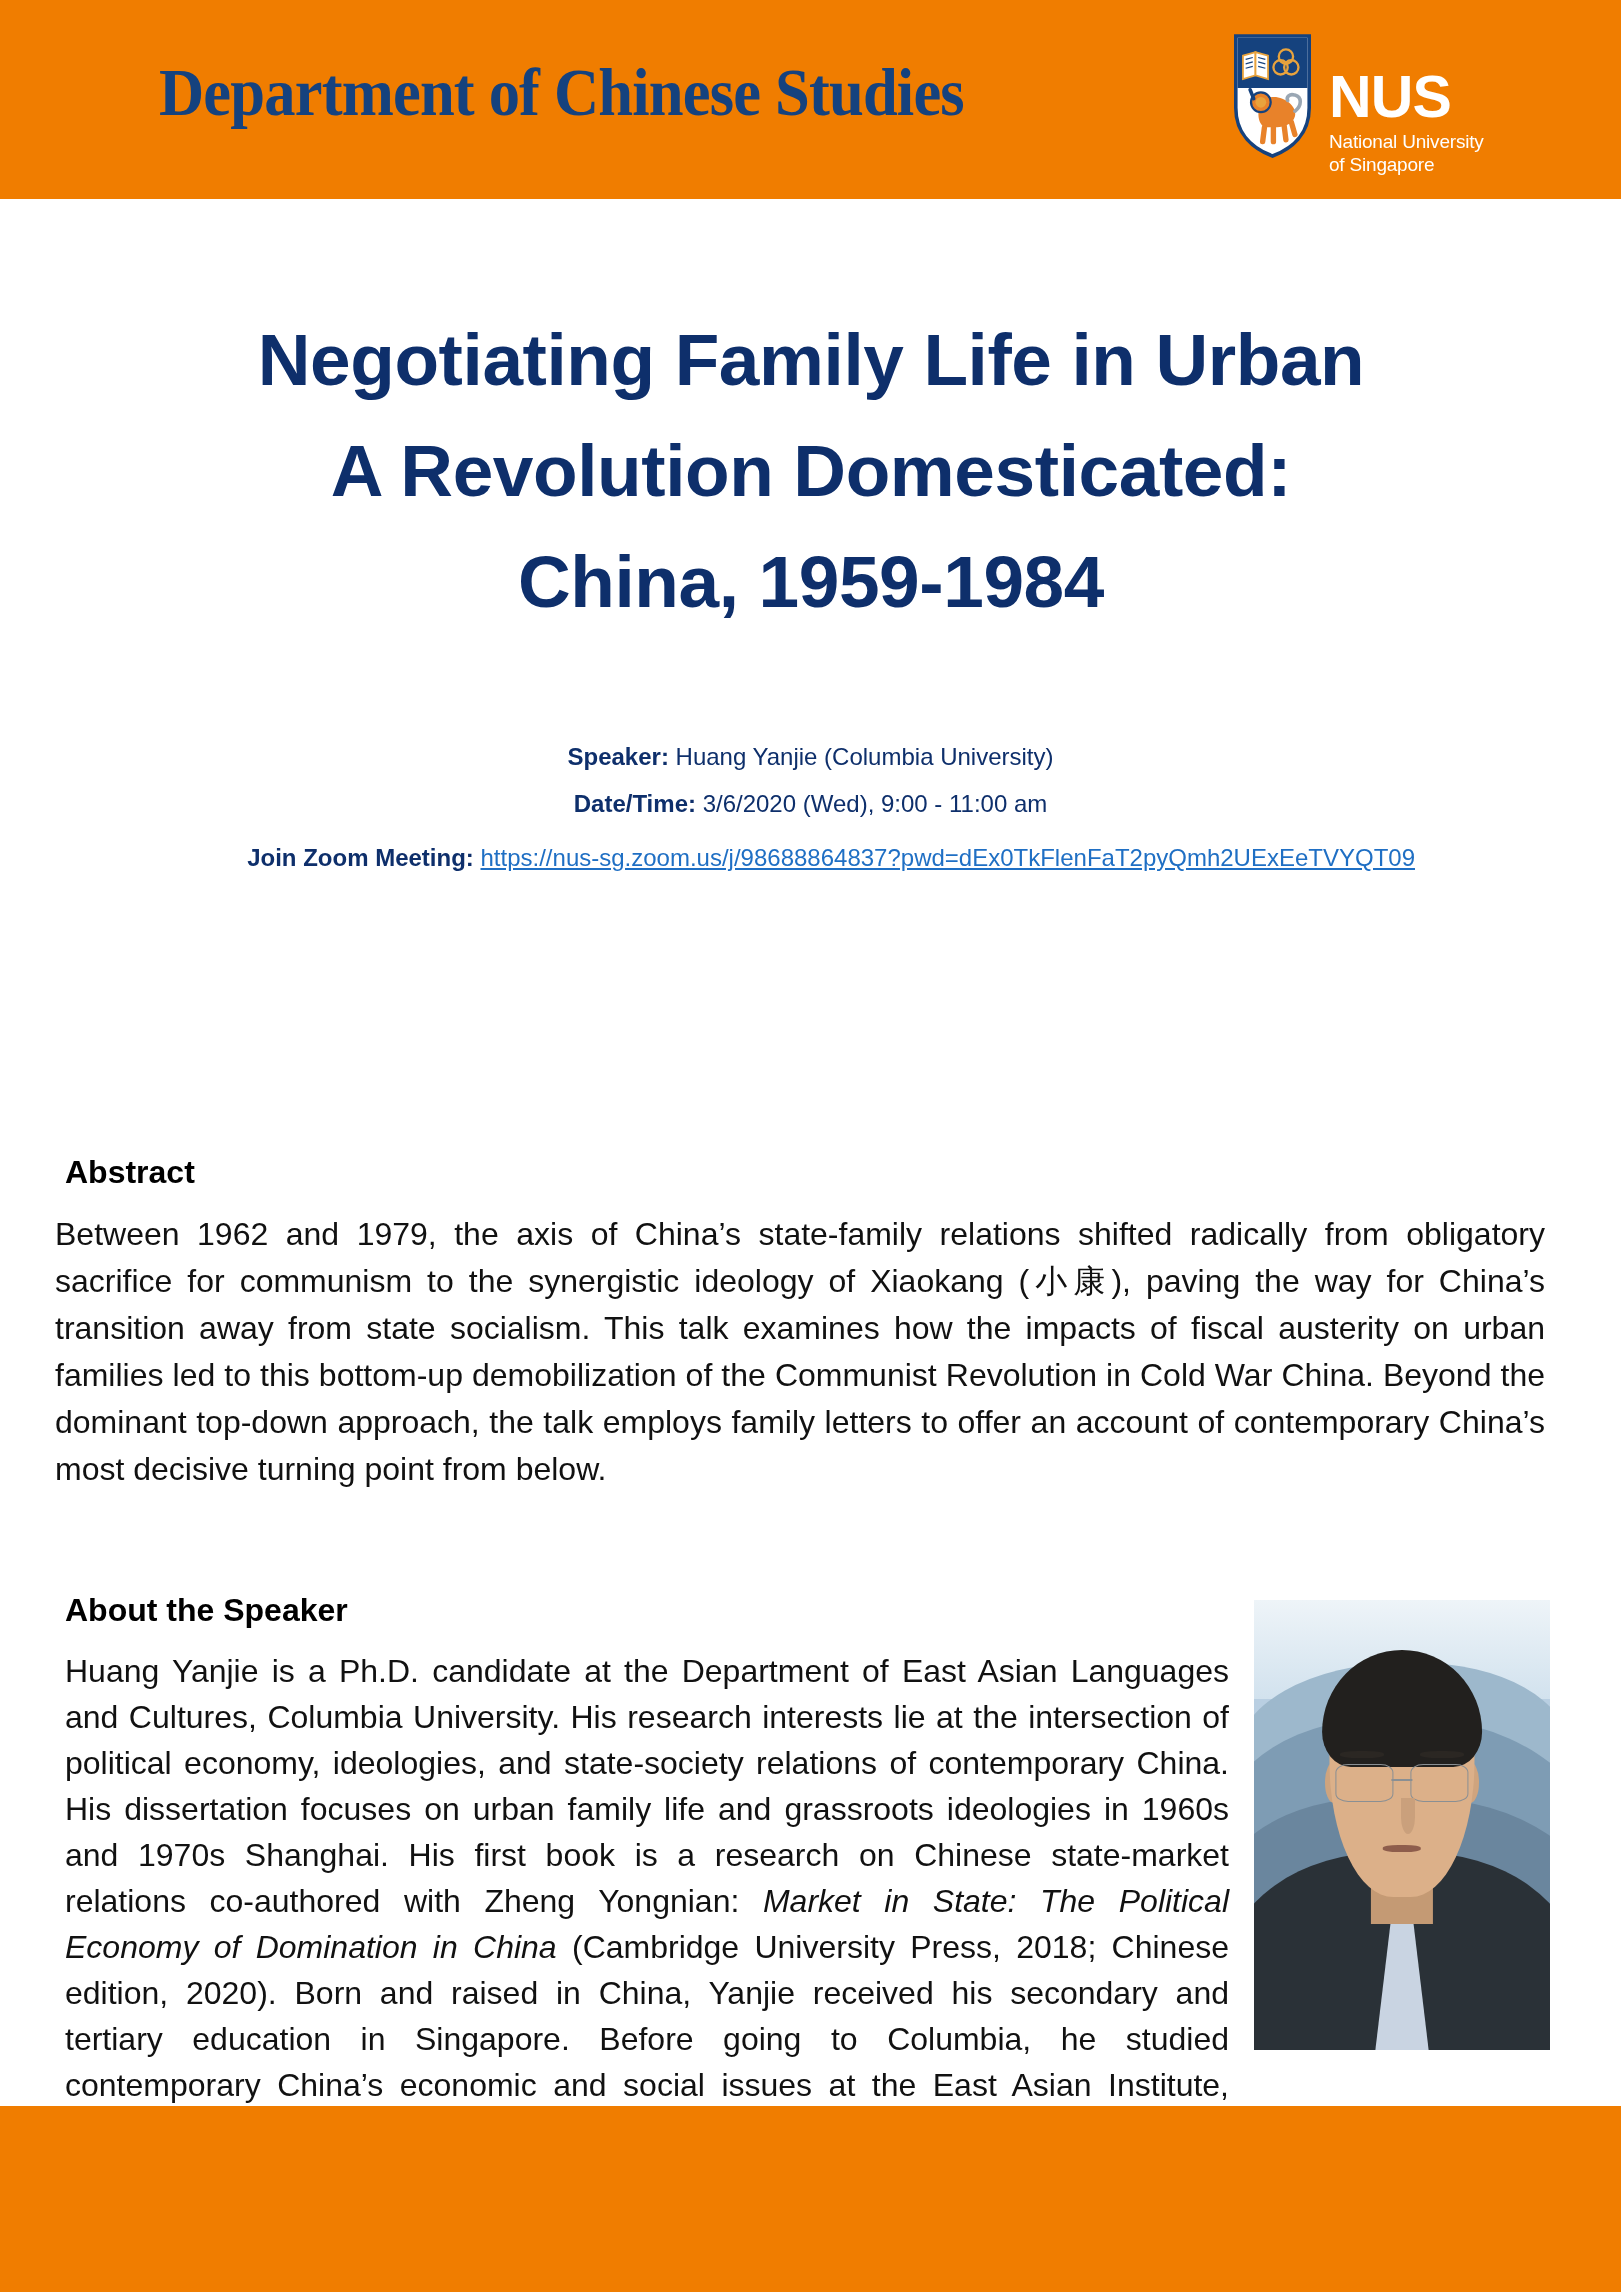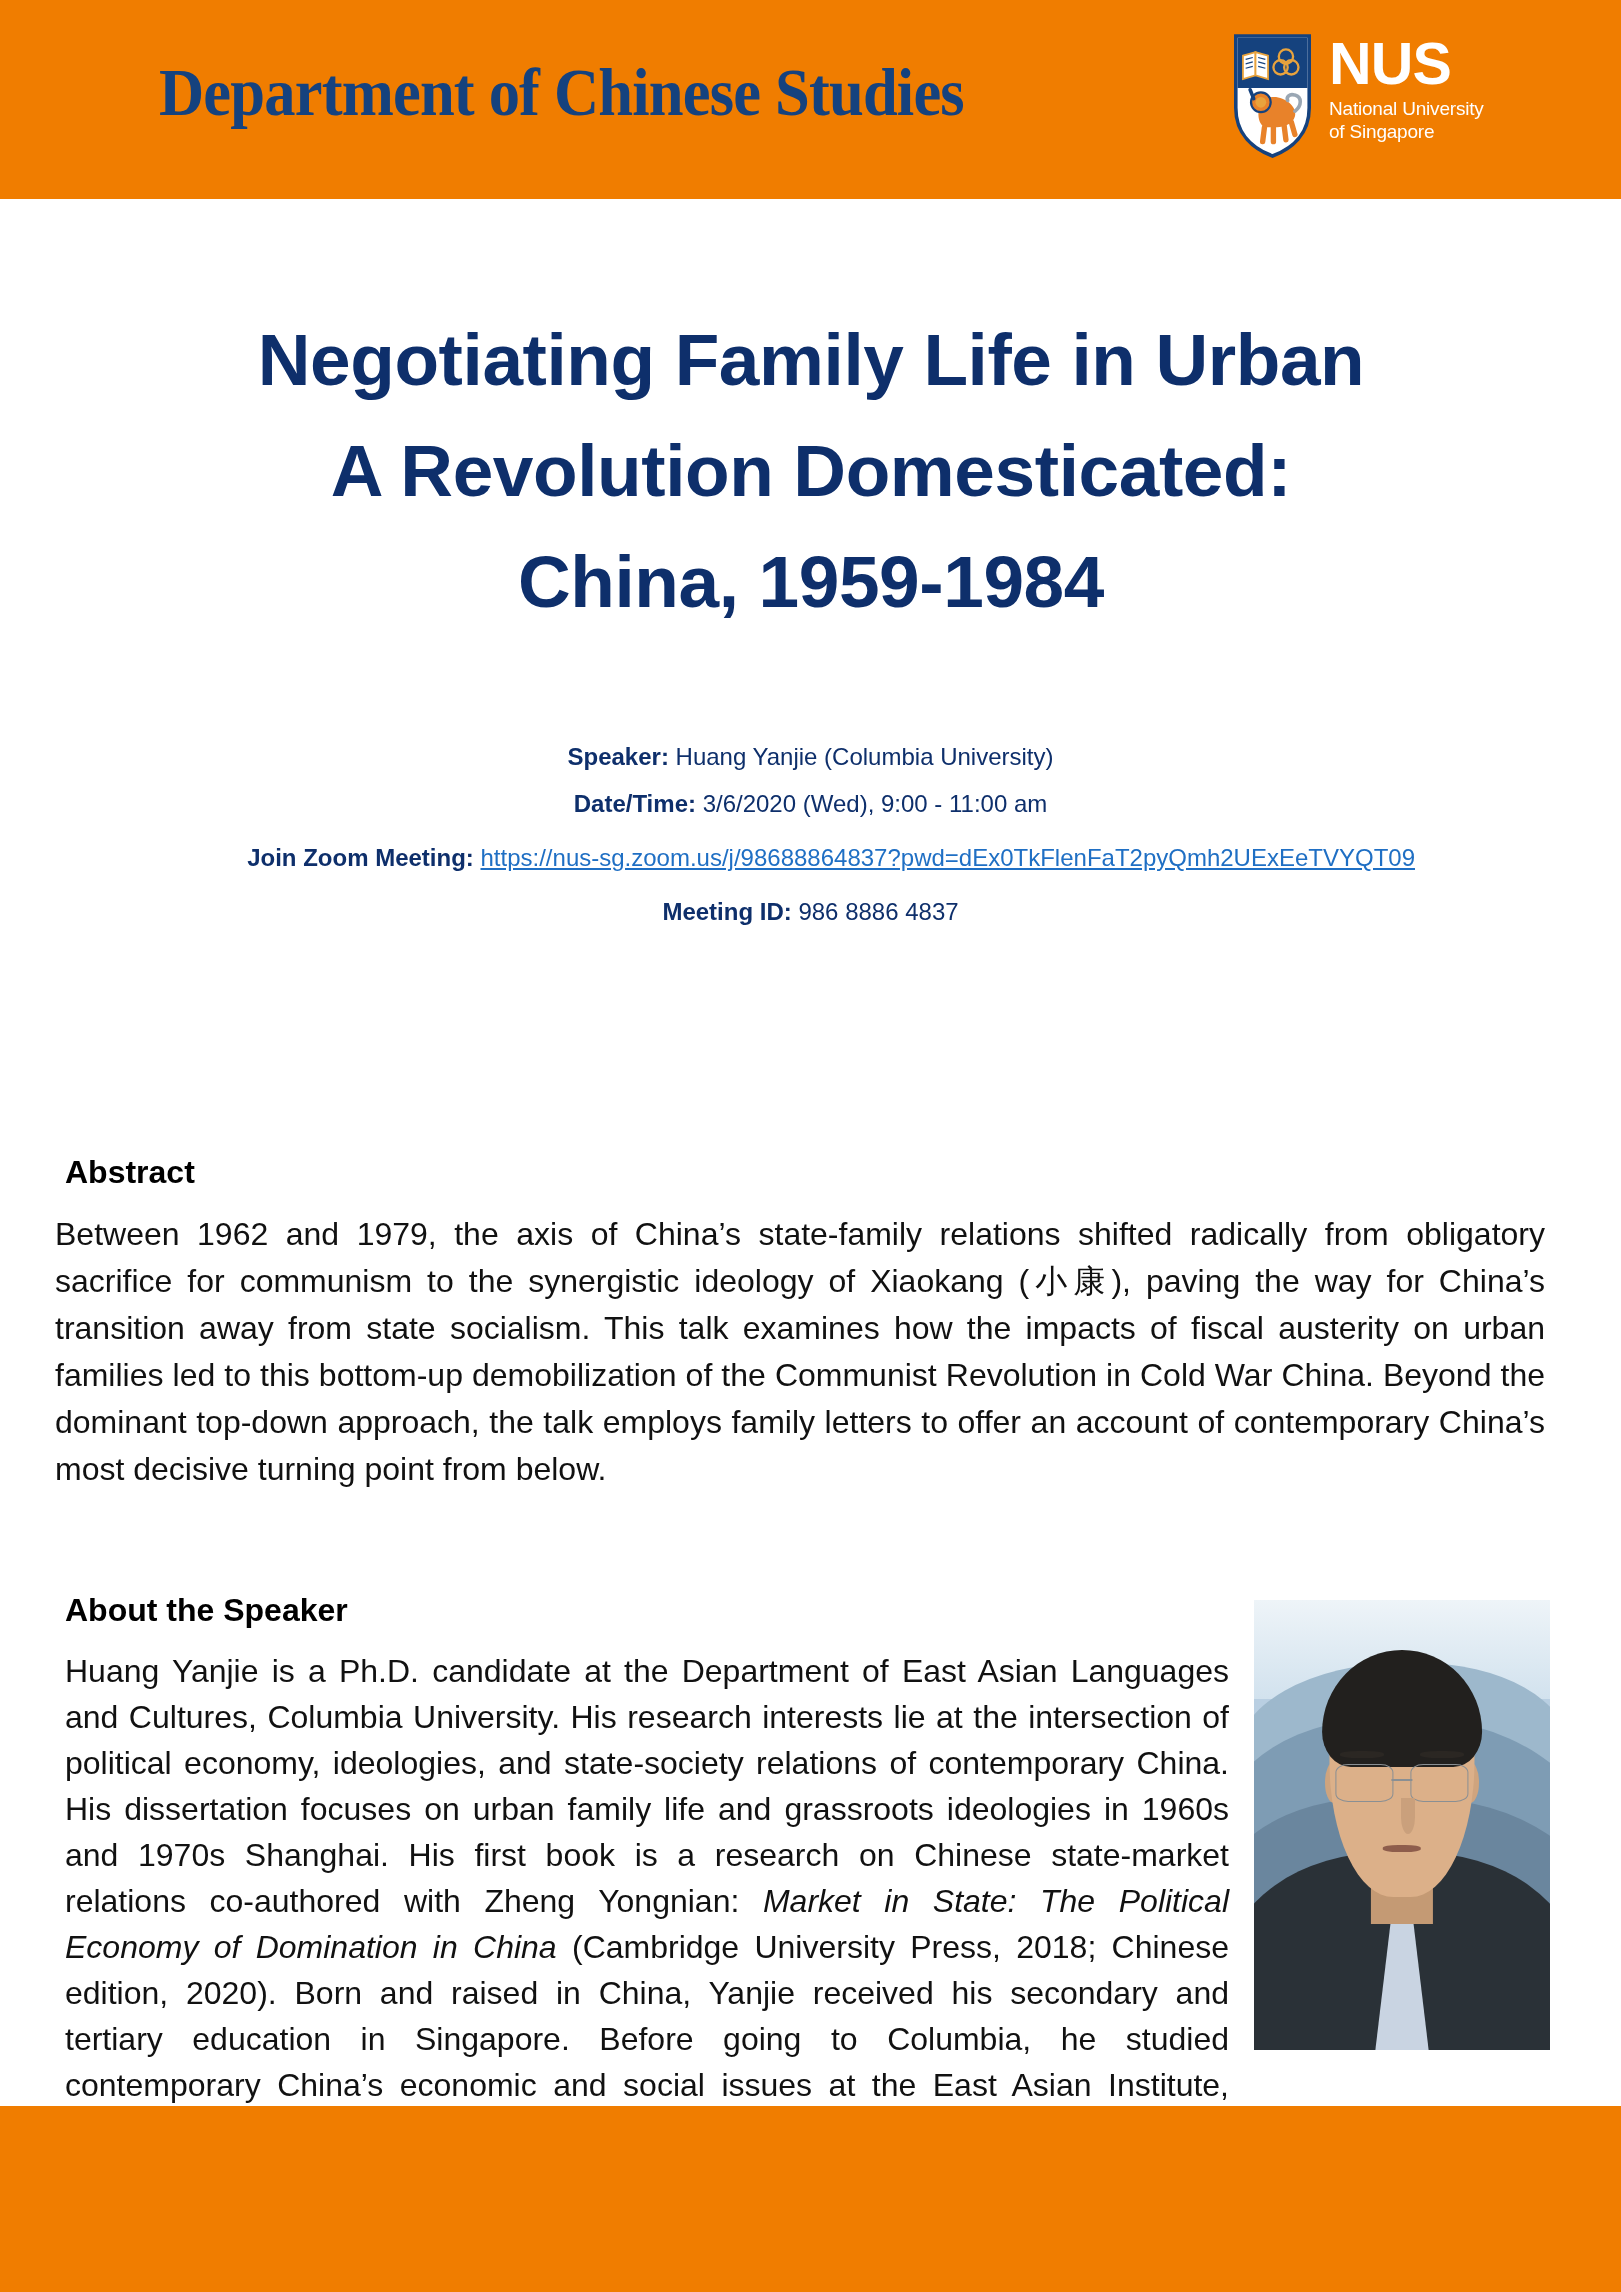--- a/index.html
+++ b/index.html
@@ -51,20 +51,21 @@
   }
   .nus-shield {
     width: 77px;
     height: 124px;
     flex: none;
     position: relative;
   }
   .nus-wordmark {
     margin-left: 18px;
     padding-top: 1.8px;
+    margin-top: 33px;
   }
   .nus-letters {
     font-family: "Liberation Sans", sans-serif;
     font-weight: bold;
     font-size: 59px;
     line-height: 56px;
     color: #ffffff;
     letter-spacing: -0.9px;
   }
   .nus-sub {
@@ -308,23 +309,20 @@
 <div class="details">
   <div>
     <span class="lbl">Speaker:</span><span> Huang Yanjie (Columbia University)</span>
   </div>
   <div>
     <span class="lbl">Date/Time:</span><span> 3/6/2020 (Wed), 9:00 - 11:00 am</span>
   </div>
   <div class="zoomline">
     <span class="lbl">Join Zoom Meeting:</span>
     <a class="zoom-link" href="#">https://nus-sg.zoom.us/j/98688864837?pwd=dEx0TkFlenFaT2pyQmh2UExEeTVYQT09</a>
-  </div>
-  <div>
-    <span class="lbl">Meeting ID:</span><span> 986 8886 4837</span>
   </div>
 </div>
 
 <div class="sec-head" id="abstract-head">Abstract</div>
 <div class="body-text" id="abstract-body">Between 1962 and 1979, the axis of China’s state-family relations shifted radically from obligatory sacrifice for communism to the synergistic ideology of Xiaokang (小康), paving the way for China’s transition away from state socialism. This talk examines how the impacts of fiscal austerity on urban families led to this bottom-up demobilization of the Communist Revolution in Cold War China. Beyond the dominant top-down approach, the talk employs family letters to offer an account of contemporary China’s most decisive turning point from below.</div>
 
 <div class="sec-head" id="speaker-head">About the Speaker</div>
 <div class="body-text" id="speaker-body">
   <span>Huang Yanjie is a Ph.D. candidate at the Department of East Asian Languages and Cultures, Columbia University. His research interests lie at the intersection of political economy, ideologies, and state-society relations of contemporary China. His dissertation focuses on urban family life and grassroots ideologies in 1960s and 1970s Shanghai. His first book is a research on Chinese state-market relations co-authored with Zheng Yongnian: </span><span class="book">Market in State: The Political Economy of Domination in China</span><span> (Cambridge University Press, 2018; Chinese edition, 2020). Born and raised in China, Yanjie received his secondary and tertiary education in Singapore. Before going to Columbia, he studied contemporary China’s economic and social issues at the East Asian Institute, NUS.</span>
 </div>

